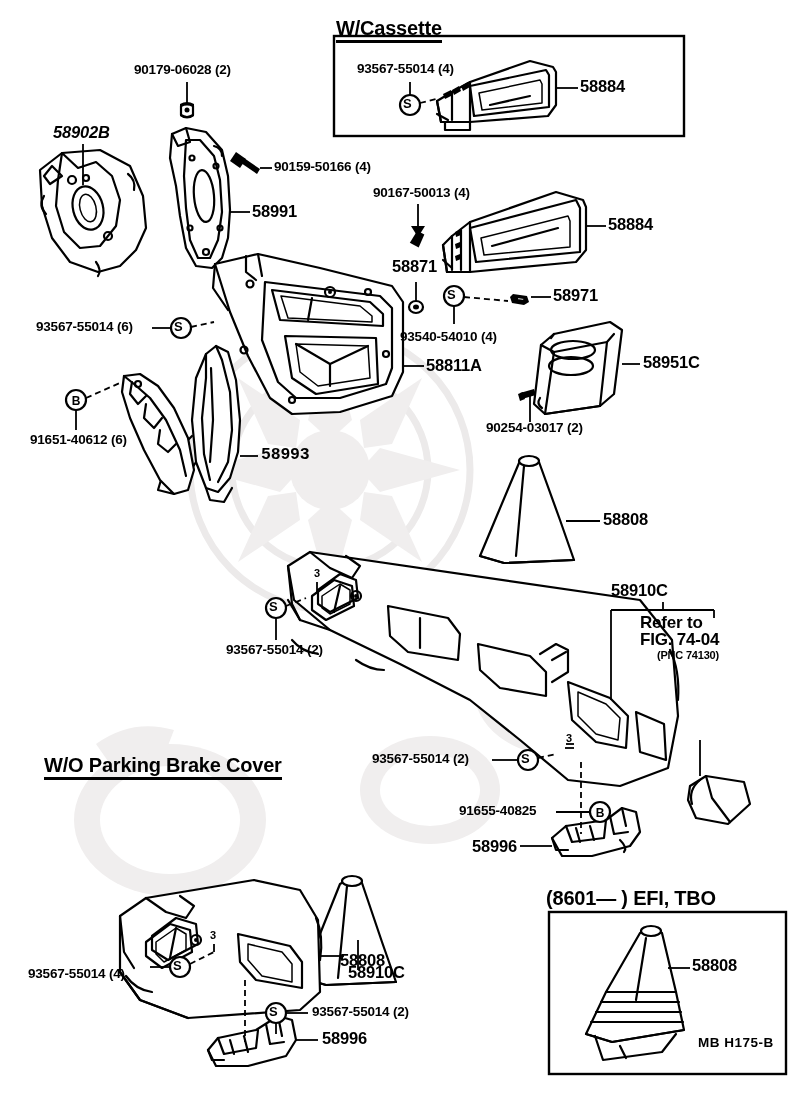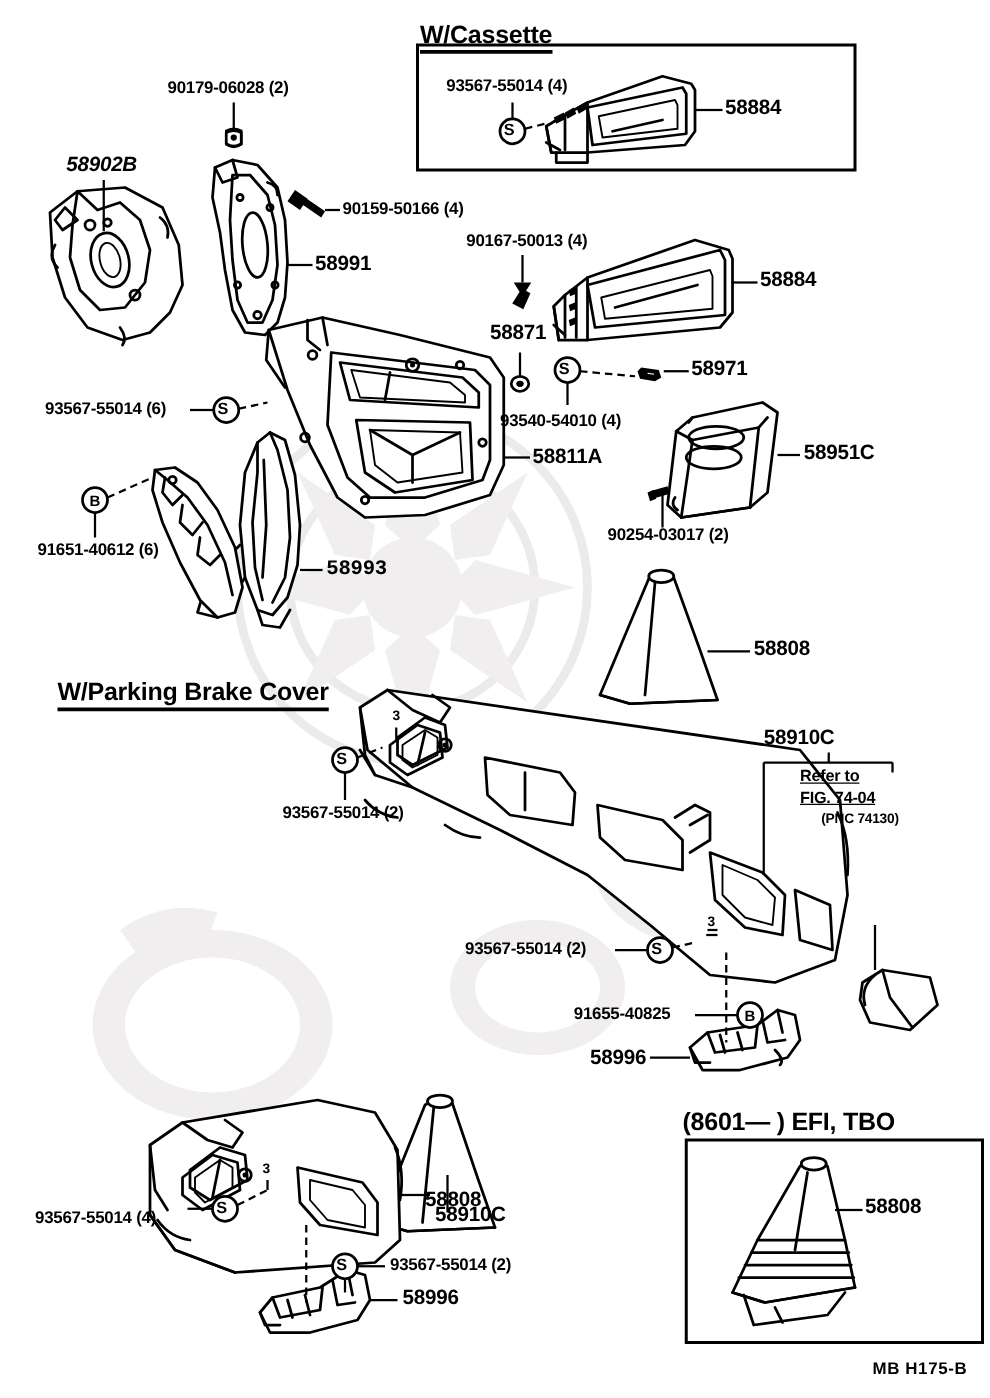--- a/index.html
+++ b/index.html
@@ -20,21 +20,21 @@
     white-space:nowrap;
     line-height:1.05;
     font-family:"Liberation Sans", sans-serif;
     -webkit-font-smoothing:none;
   }
   .pn{font-size:13.5px;}
   .pn-big{font-size:16.5px;}
   .hdr{font-size:20px;}
   .hdr-u{border-bottom:3px solid #000;padding-bottom:1px;}
   .small{font-size:11px;}
-  .refer{font-size:13px;text-decoration:underline;}
+  .refer{font-size:17px;}
   .code{font-size:13.5px;letter-spacing:0.5px;}
 </style>
 </head>
 <body>
 
 <div id="sheet">
 
   <svg id="art" viewBox="0 0 792 1118" xmlns="http://www.w3.org/2000/svg">
     <defs>
       <style>
@@ -395,21 +395,21 @@
     </g>
 
     <g>
       <line class="ld" x1="317" y1="592" x2="317" y2="582"></line>
       <line class="ld" x1="566" y1="744" x2="574" y2="744"></line>
       <line class="ld" x1="214" y1="952" x2="214" y2="944"></line>
     </g>
   </svg>
 
   <div class="lbl hdr hdr-u" style="left:336px;top:18px;">W/Cassette</div>
-  <div class="lbl hdr hdr-u" style="left:46px;top:544px;">W/Parking Brake Cover</div>
+  <div class="lbl hdr hdr-u" style="left:44px;top:755px;">W/O Parking Brake Cover</div>
   <div class="lbl hdr" style="left:546px;top:888px;">(8601—          ) EFI, TBO</div>
 
   <div class="lbl pn" style="left:357px;top:62px;">93567-55014 (4)</div>
   <div class="lbl pn-big" style="left:580px;top:78px;">58884</div>
 
   <div class="lbl pn" style="left:134px;top:63px;">90179-06028 (2)</div>
   <div class="lbl pn-big" style="left:53px;top:124px;font-style:italic;">58902B</div>
   <div class="lbl pn" style="left:274px;top:160px;">90159-50166 (4)</div>
   <div class="lbl pn-big" style="left:252px;top:203px;">58991</div>
   <div class="lbl pn" style="left:373px;top:186px;">90167-50013 (4)</div>
@@ -448,15 +448,15 @@
   <div class="lbl" style="left:447px;top:288px;font-size:13px;">S</div>
   <div class="lbl" style="left:269px;top:600px;font-size:13px;">S</div>
   <div class="lbl" style="left:521px;top:752px;font-size:13px;">S</div>
   <div class="lbl" style="left:173px;top:959px;font-size:13px;">S</div>
   <div class="lbl" style="left:269px;top:1005px;font-size:13px;">S</div>
 
   <div class="lbl small" style="left:314px;top:568px;">3</div>
   <div class="lbl small" style="left:566px;top:733px;">3</div>
   <div class="lbl small" style="left:210px;top:930px;">3</div>
 
-  <div class="lbl code" style="left:678px;top:1088px;padding-left:20px;">MB  H175-B</div>
+  <div class="lbl code" style="left:678px;top:1036px;padding-left:20px;">MB  H175-B</div>
 
 </div>
 
 </body></html>

